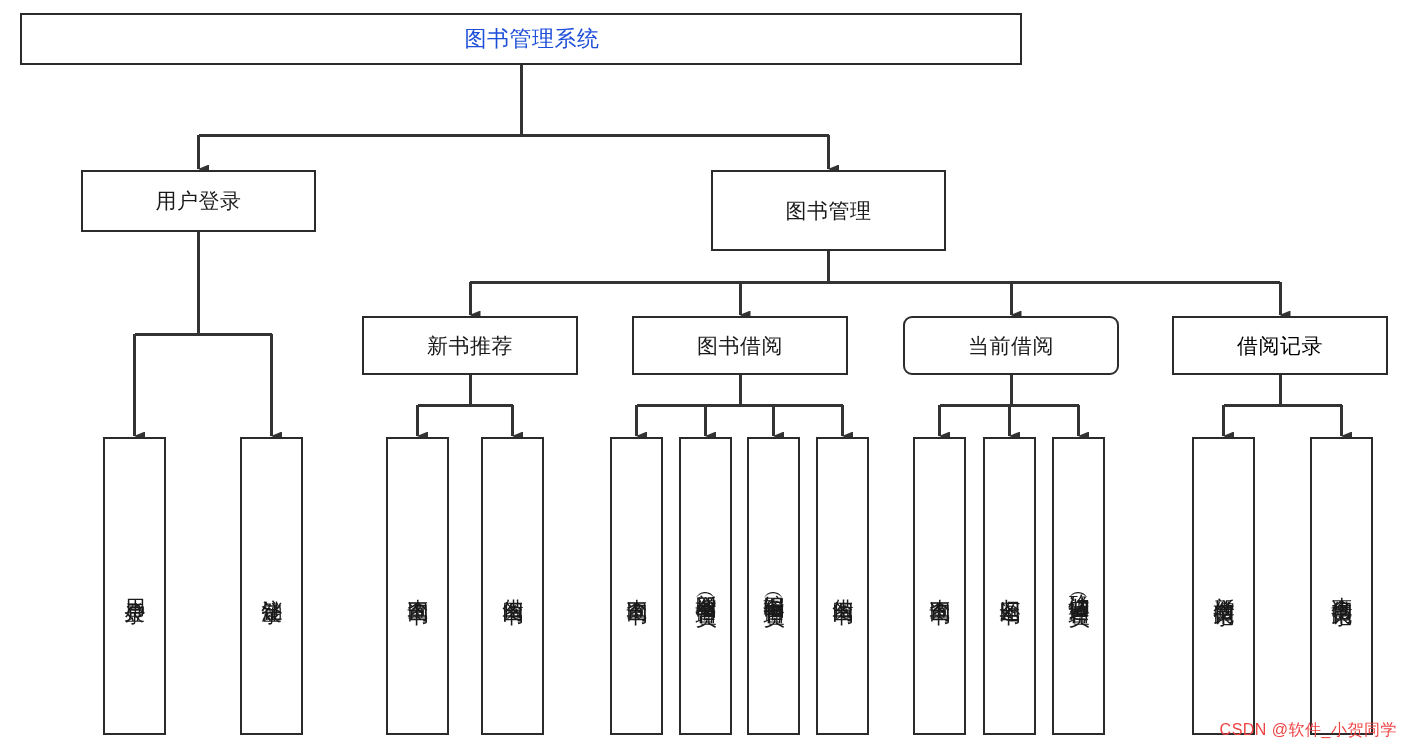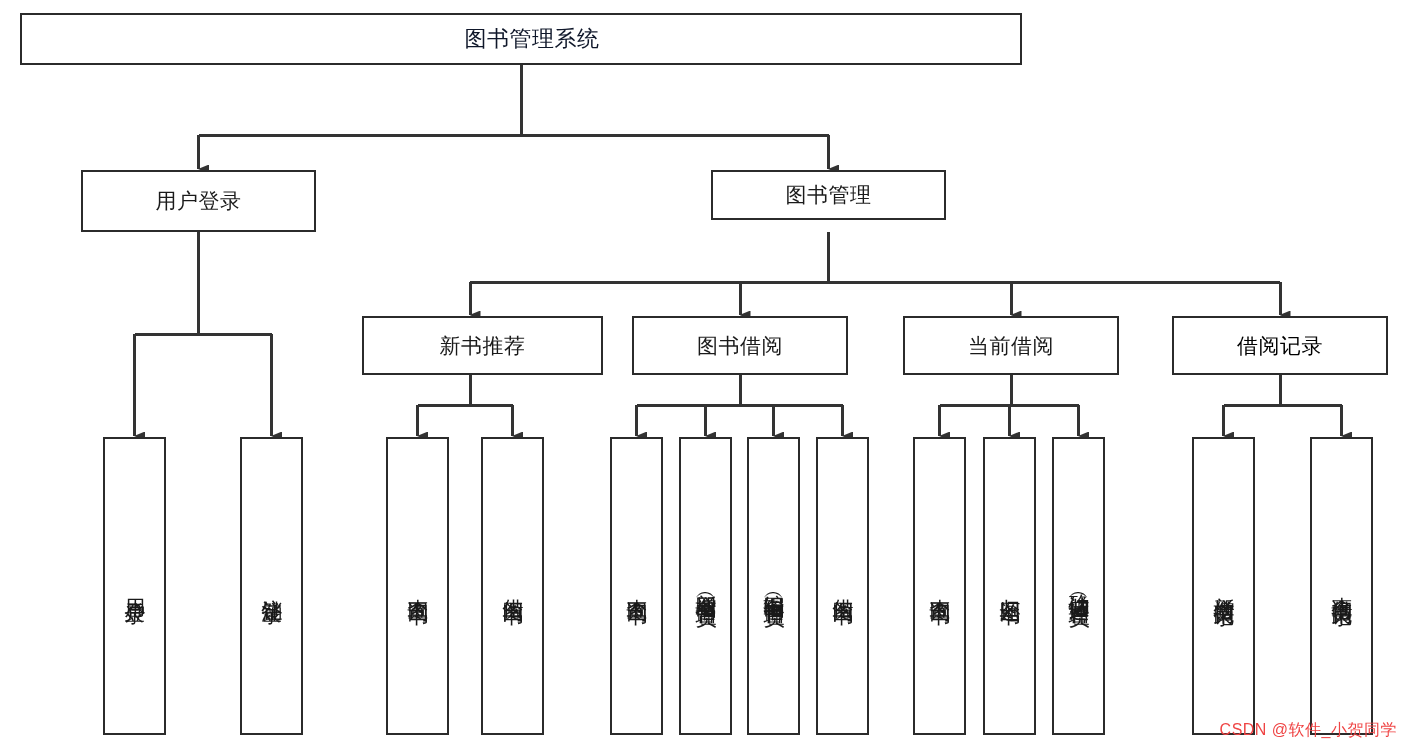--- a/index.html
+++ b/index.html
@@ -118,36 +118,36 @@
         <line x1="1009.5" y1="405" x2="1009.5" y2="436" stroke="#333333" stroke-width="3" shape-rendering="crispEdges" marker-end="url(#arrowhead)"></line>
         <line x1="1078.5" y1="405" x2="1078.5" y2="436" stroke="#333333" stroke-width="3" shape-rendering="crispEdges" marker-end="url(#arrowhead)"></line>
         <line x1="1280" y1="375" x2="1280" y2="405" stroke="#333333" stroke-width="3" shape-rendering="crispEdges"></line>
         <line x1="1223.5" y1="405" x2="1341.5" y2="405" stroke="#333333" stroke-width="3" shape-rendering="crispEdges"></line>
         <line x1="1223.5" y1="405" x2="1223.5" y2="436" stroke="#333333" stroke-width="3" shape-rendering="crispEdges" marker-end="url(#arrowhead)"></line>
         <line x1="1341.5" y1="405" x2="1341.5" y2="436" stroke="#333333" stroke-width="3" shape-rendering="crispEdges" marker-end="url(#arrowhead)"></line>
       </g>
   </svg>
 
   <div id="node-layer">
-      <div class="node h root" style="left: 20px; top: 13px; width: 1002px; height: 52px; border-color: rgb(43, 43, 43); background: rgb(255, 255, 255); color: #0f172a; padding-left: 22px;">
+      <div class="node h root" style="left: 20px; top: 13px; width: 1002px; height: 52px; border-color: rgb(43, 43, 43); background: rgb(255, 255, 255); color: #1d4ed8; padding-left: 22px;">
         <span class="node-label">图书管理系统</span>
       </div>
       <div class="node h" style="left: 81px; top: 170px; width: 235px; height: 62px; border-color: rgb(43, 43, 43); background: rgb(255, 255, 255); color: rgb(26, 26, 26);">
         <span class="node-label">用户登录</span>
       </div>
-      <div class="node h" style="left: 711px; top: 170px; width: 235px; height: 50px; border-color: rgb(43, 43, 43); background: rgb(255, 255, 255); color: rgb(26, 26, 26);">
+      <div class="node h" style="left: 711px; top: 170px; width: 235px; height: 81px; border-color: rgb(43, 43, 43); background: rgb(255, 255, 255); color: rgb(26, 26, 26);">
         <span class="node-label">图书管理</span>
       </div>
-      <div class="node h" style="left: 362px; top: 316px; width: 241px; height: 59px; border-color: rgb(43, 43, 43); background: rgb(255, 255, 255); color: rgb(26, 26, 26);">
+      <div class="node h" style="left: 362px; top: 316px; width: 216px; height: 59px; border-color: rgb(43, 43, 43); background: rgb(255, 255, 255); color: rgb(26, 26, 26);">
         <span class="node-label">新书推荐</span>
       </div>
       <div class="node h" style="left: 632px; top: 316px; width: 216px; height: 59px; border-color: rgb(43, 43, 43); background: rgb(255, 255, 255); color: rgb(26, 26, 26);">
         <span class="node-label">图书借阅</span>
       </div>
-      <div class="node h" style="left: 903px; top: 316px; width: 216px; height: 59px; border-color: rgb(43, 43, 43); background: rgb(255, 255, 255); color: rgb(26, 26, 26);">
+      <div class="node h" style="left: 903px; top: 316px; width: 216px; height: 59px; border-color: rgb(43, 43, 43); background: rgb(255, 255, 255); color: rgb(26, 26, 26); border-radius: 9px;">
         <span class="node-label">当前借阅</span>
       </div>
       <div class="node h" style="left: 1172px; top: 316px; width: 216px; height: 59px; border-color: rgb(43, 43, 43); background: rgb(255, 255, 255); color: #000000;">
         <span class="node-label">借阅记录</span>
       </div>
       <div class="node v" style="left: 103px; top: 437px; width: 63px; height: 298px; border-color: rgb(43, 43, 43); background: rgb(255, 255, 255); color: rgb(26, 26, 26);">
         <span class="node-label">用户登录</span>
       </div>
       <div class="node v" style="left: 240px; top: 437px; width: 63px; height: 298px; border-color: rgb(43, 43, 43); background: rgb(255, 255, 255); color: rgb(26, 26, 26);">
         <span class="node-label">注销登录</span>

